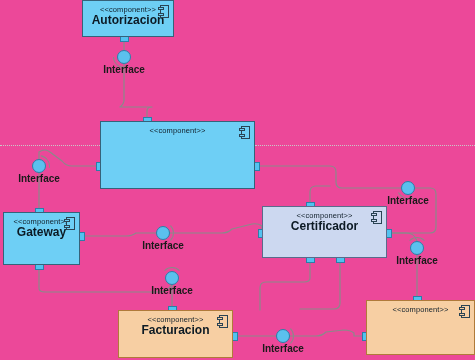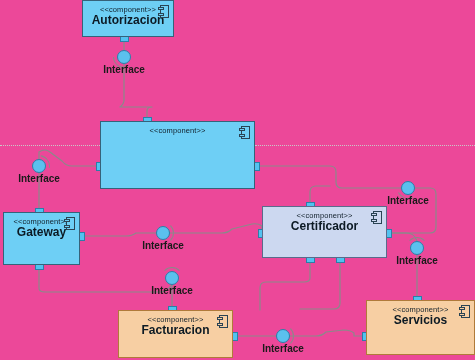--- a/index.html
+++ b/index.html
@@ -191,21 +191,20 @@
     <div class="cname">Facturacion</div>
   </div>
 
   <div class="component org" style="left:366px;top:300px;width:109px;height:55px;">
     <div class="glyph">
       <div class="body"></div>
         <div class="tab t1"></div>
         <div class="tab t2"></div>
     </div>
     <div class="stereo">&lt;&lt;component&gt;&gt;</div>
-    <div class="cname">Servicios</div>
   </div>
 
   <div class="iface" style="left:124px;top:57px;">
     <div class="socket" style="transform:rotate(225deg);"></div>
     <div class="ball"></div>
     <div class="lbl">Interface</div>
   </div>
 
   <div class="iface" style="left:39px;top:166px;">
     <div class="socket" style="transform:rotate(55deg);"></div>

